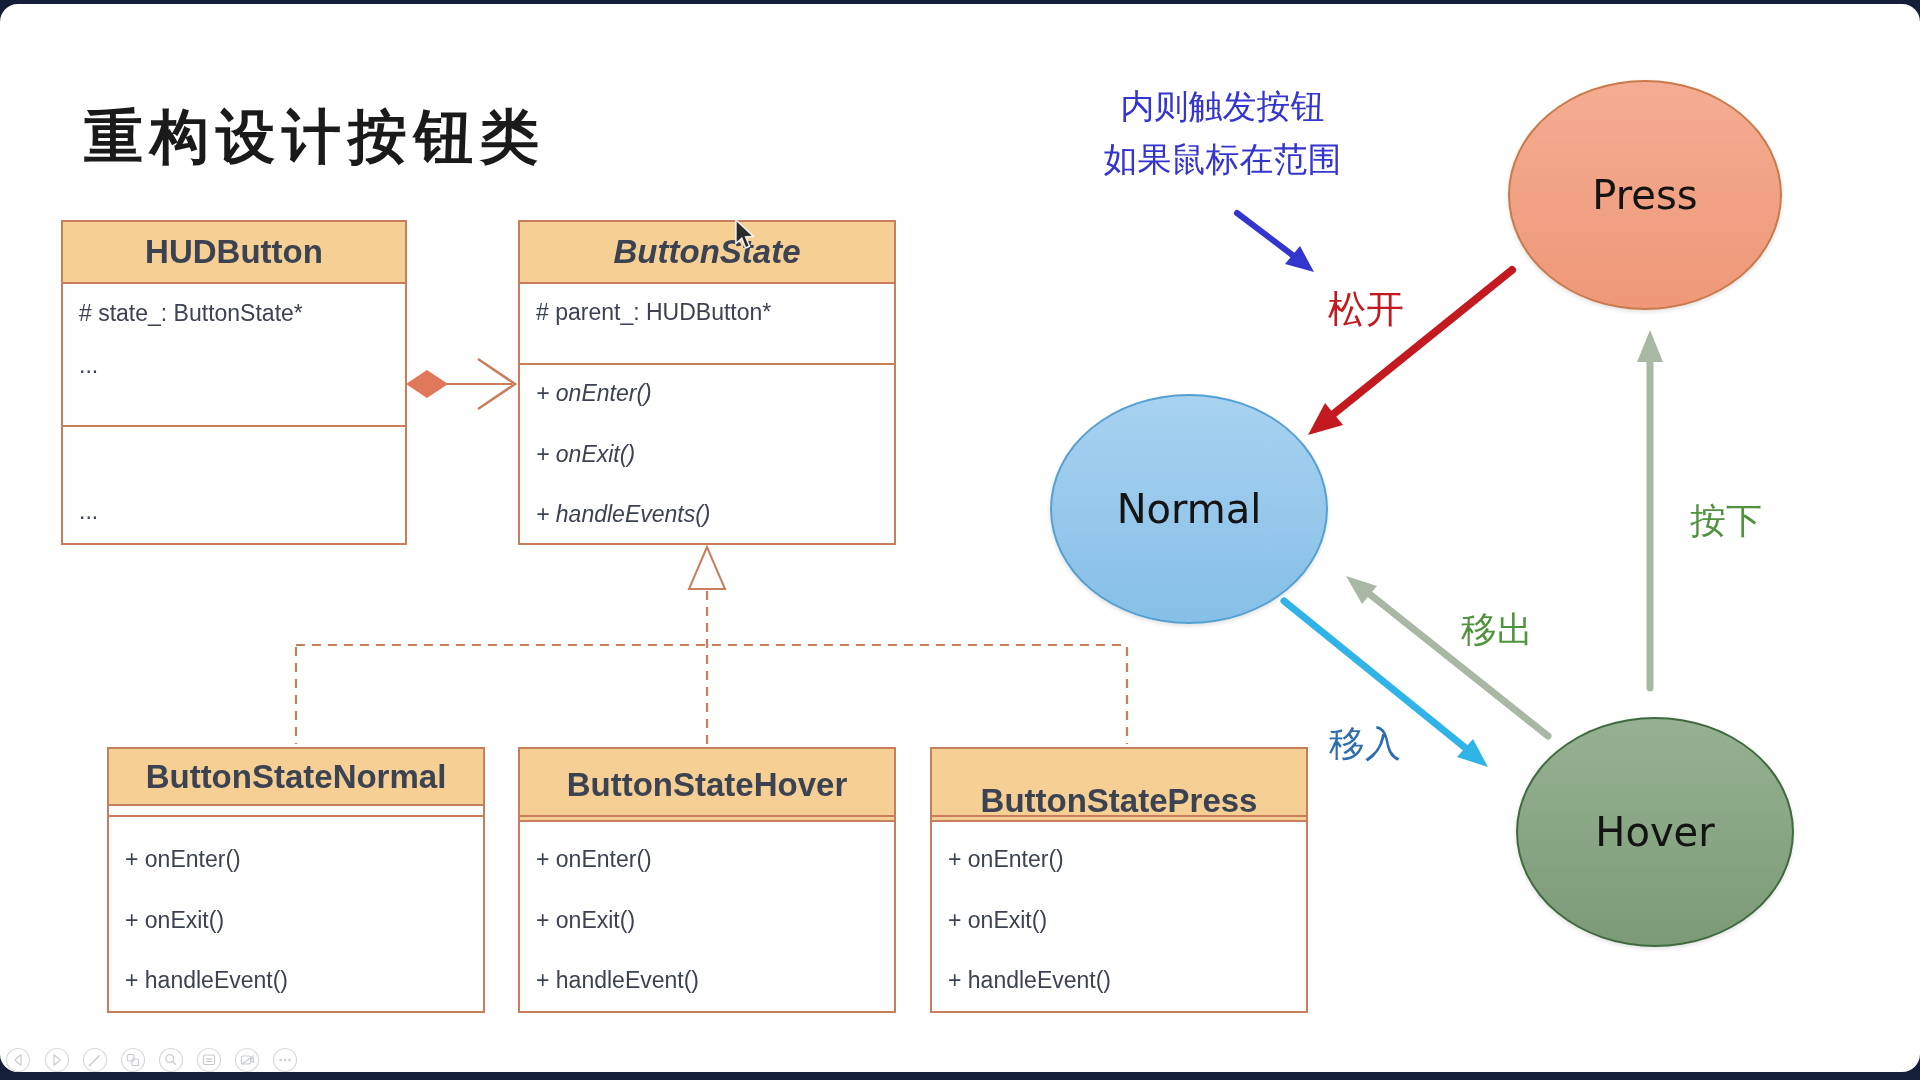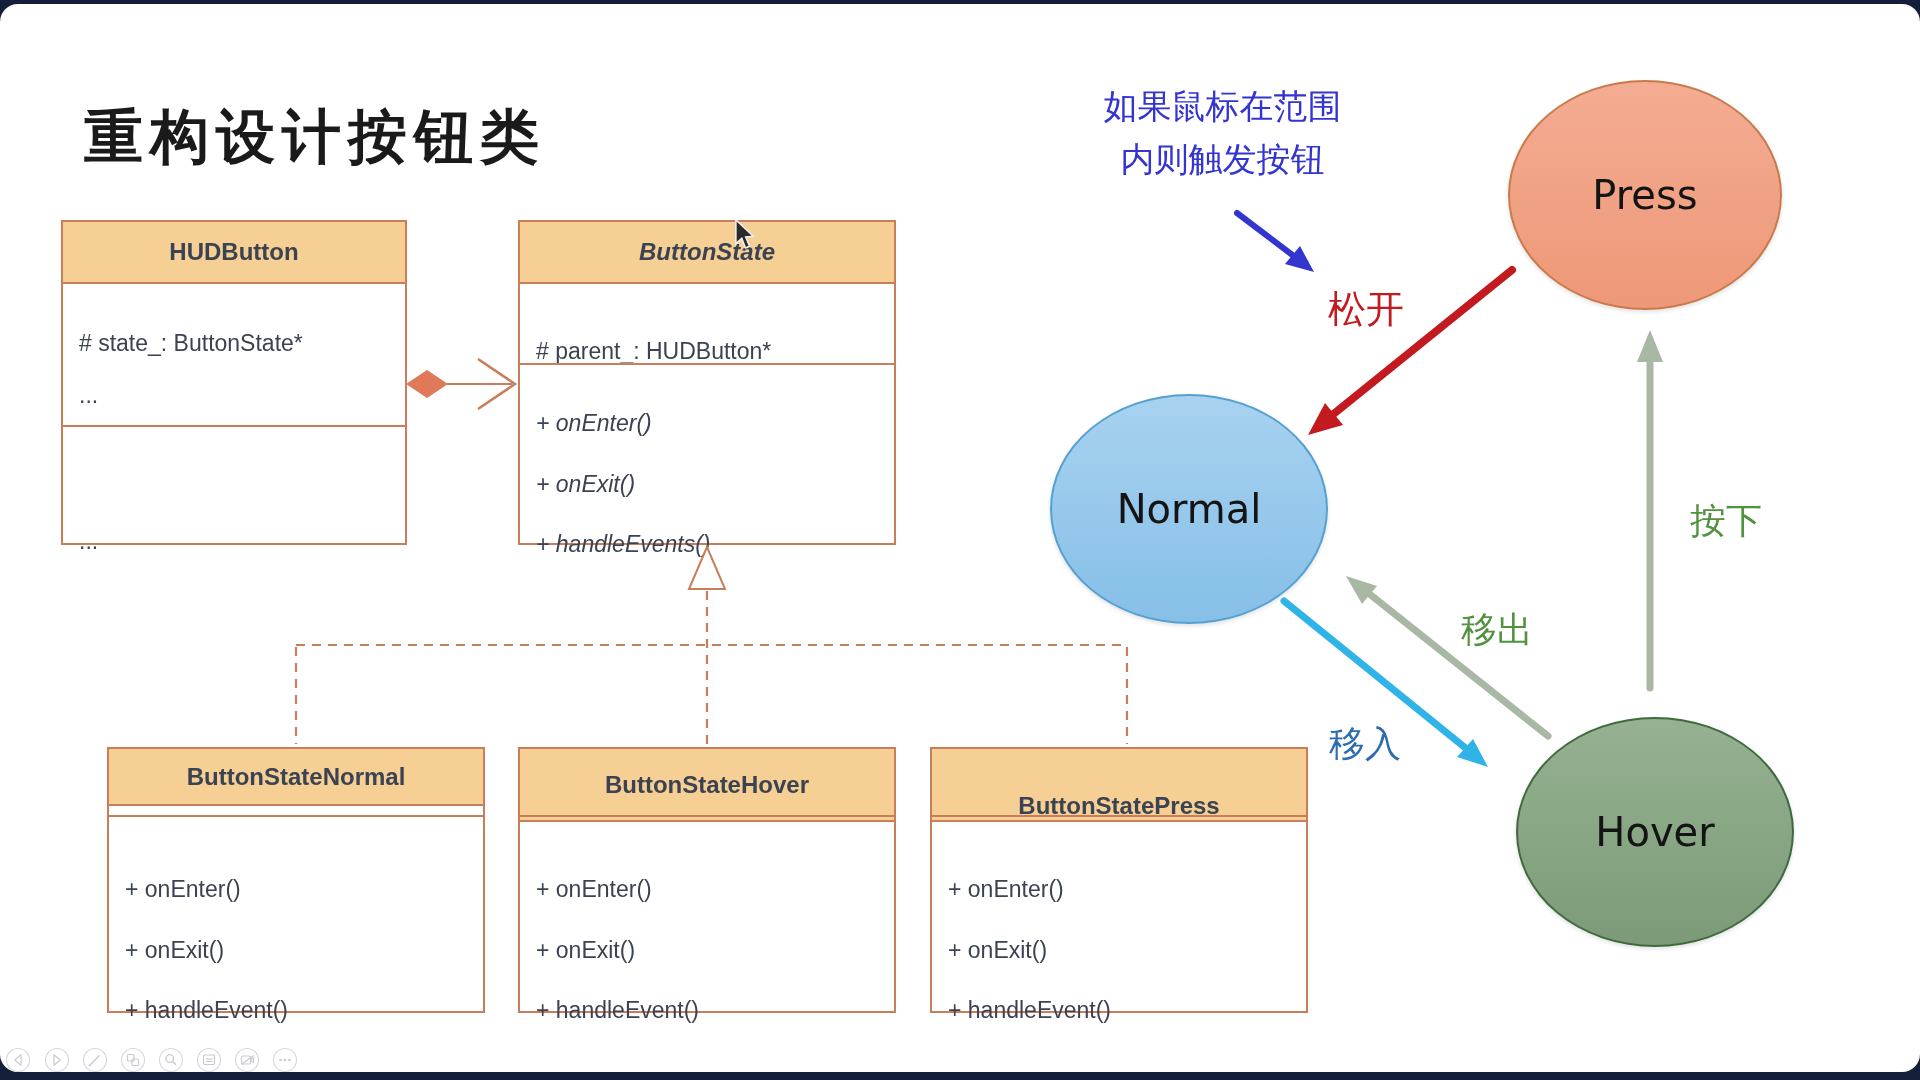--- a/index.html
+++ b/index.html
@@ -24,26 +24,26 @@
   }
   
   .cls{
     position:absolute;background:#fff;
     border:2px solid #c87e5a;box-sizing:border-box;
   }
   .cls-hdr{
     position:absolute;left:0;right:0;top:0;
     background:#f5cf94;border-bottom:2px solid #c87e5a;
     display:flex;align-items:center;justify-content:center;
-    font-size:24px;font-weight:bold;color:#3b4252;box-sizing:border-box;
+    font-size:33px;font-weight:bold;color:#3b4252;box-sizing:border-box;
   }
   .cls-hdr.it{font-style:italic;}
   .row{
     position:absolute;left:16px;right:6px;height:30px;
-    font-size:23px;color:#3b4252;white-space:nowrap;margin-top:30px;
+    font-size:23px;color:#3b4252;white-space:nowrap;
   }
   .row.it{font-style:italic;}
   .cls-sep{position:absolute;left:0;right:0;height:0;border-top:2px solid #c87e5a;}
   .cls-strip{position:absolute;left:0;right:0;border-bottom:2px solid #c87e5a;box-sizing:border-box;}
   
   .state-ellipse{
     position:absolute;border-radius:50%;
     display:flex;align-items:center;justify-content:center;
     font-size:40px;color:#141414;
     font-family:"DejaVu Sans", sans-serif;
@@ -82,21 +82,21 @@
     <div class="row" style="top:78px;"># state_: ButtonState*</div>
     <div class="row" style="top:130px;">...</div>
     <div class="cls-sep" style="top:203px;"></div>
     <div class="row" style="top:276px;">...</div>
   </div>
 
   <div class="cls" style="left:518px;top:220px;width:378px;height:325px;padding-left:8px;">
     <div class="cls-hdr it" style="height:62px;">
       <span>ButtonState</span>
     </div>
-    <div class="row" style="top:86px;"># parent_: HUDButton*</div>
+    <div class="row" style="top:77px;"># parent_: HUDButton*</div>
     <div class="cls-sep" style="top:141px;"></div>
     <div class="row it" style="top:158px;">+ onEnter()</div>
     <div class="row it" style="top:219px;">+ onExit()</div>
     <div class="row it" style="top:279px;">+ handleEvents()</div>
   </div>
 
   <div class="cls" style="left:107px;top:747px;width:378px;height:266px;">
     <div class="cls-hdr" style="height:57px;">
       <span>ButtonStateNormal</span>
     </div>
@@ -130,22 +130,22 @@
     <span>Press</span>
   </div>
   <div class="state-ellipse st-normal" style="left:1050px;top:394px;width:274px;height:226px;">
     <span>Normal</span>
   </div>
   <div class="state-ellipse st-hover" style="left:1516px;top:717px;width:274px;height:226px;">
     <span>Hover</span>
   </div>
 
   <div class="annotation">
+    <div>内则触发按钮</div>
     <div>如果鼠标在范围</div>
-    <div>内则触发按钮</div>
   </div>
   <div class="zh-label" style="left:1328px;top:284px;font-size:38px;color:#c21a1e;">松开</div>
   <div class="zh-label" style="left:1690px;top:497px;color:#51923e;">按下</div>
   <div class="zh-label" style="left:1461px;top:606px;color:#51923e;">移出</div>
   <div class="zh-label" style="left:1329px;top:720px;color:#2e6cb0;">移入</div>
 
   <svg class="overlay" width="1920" height="1080" viewBox="0 0 1920 1080">
 
     <g>
       <line x1="447" y1="384" x2="512" y2="384" stroke="#c87e5a" stroke-width="2"></line>

